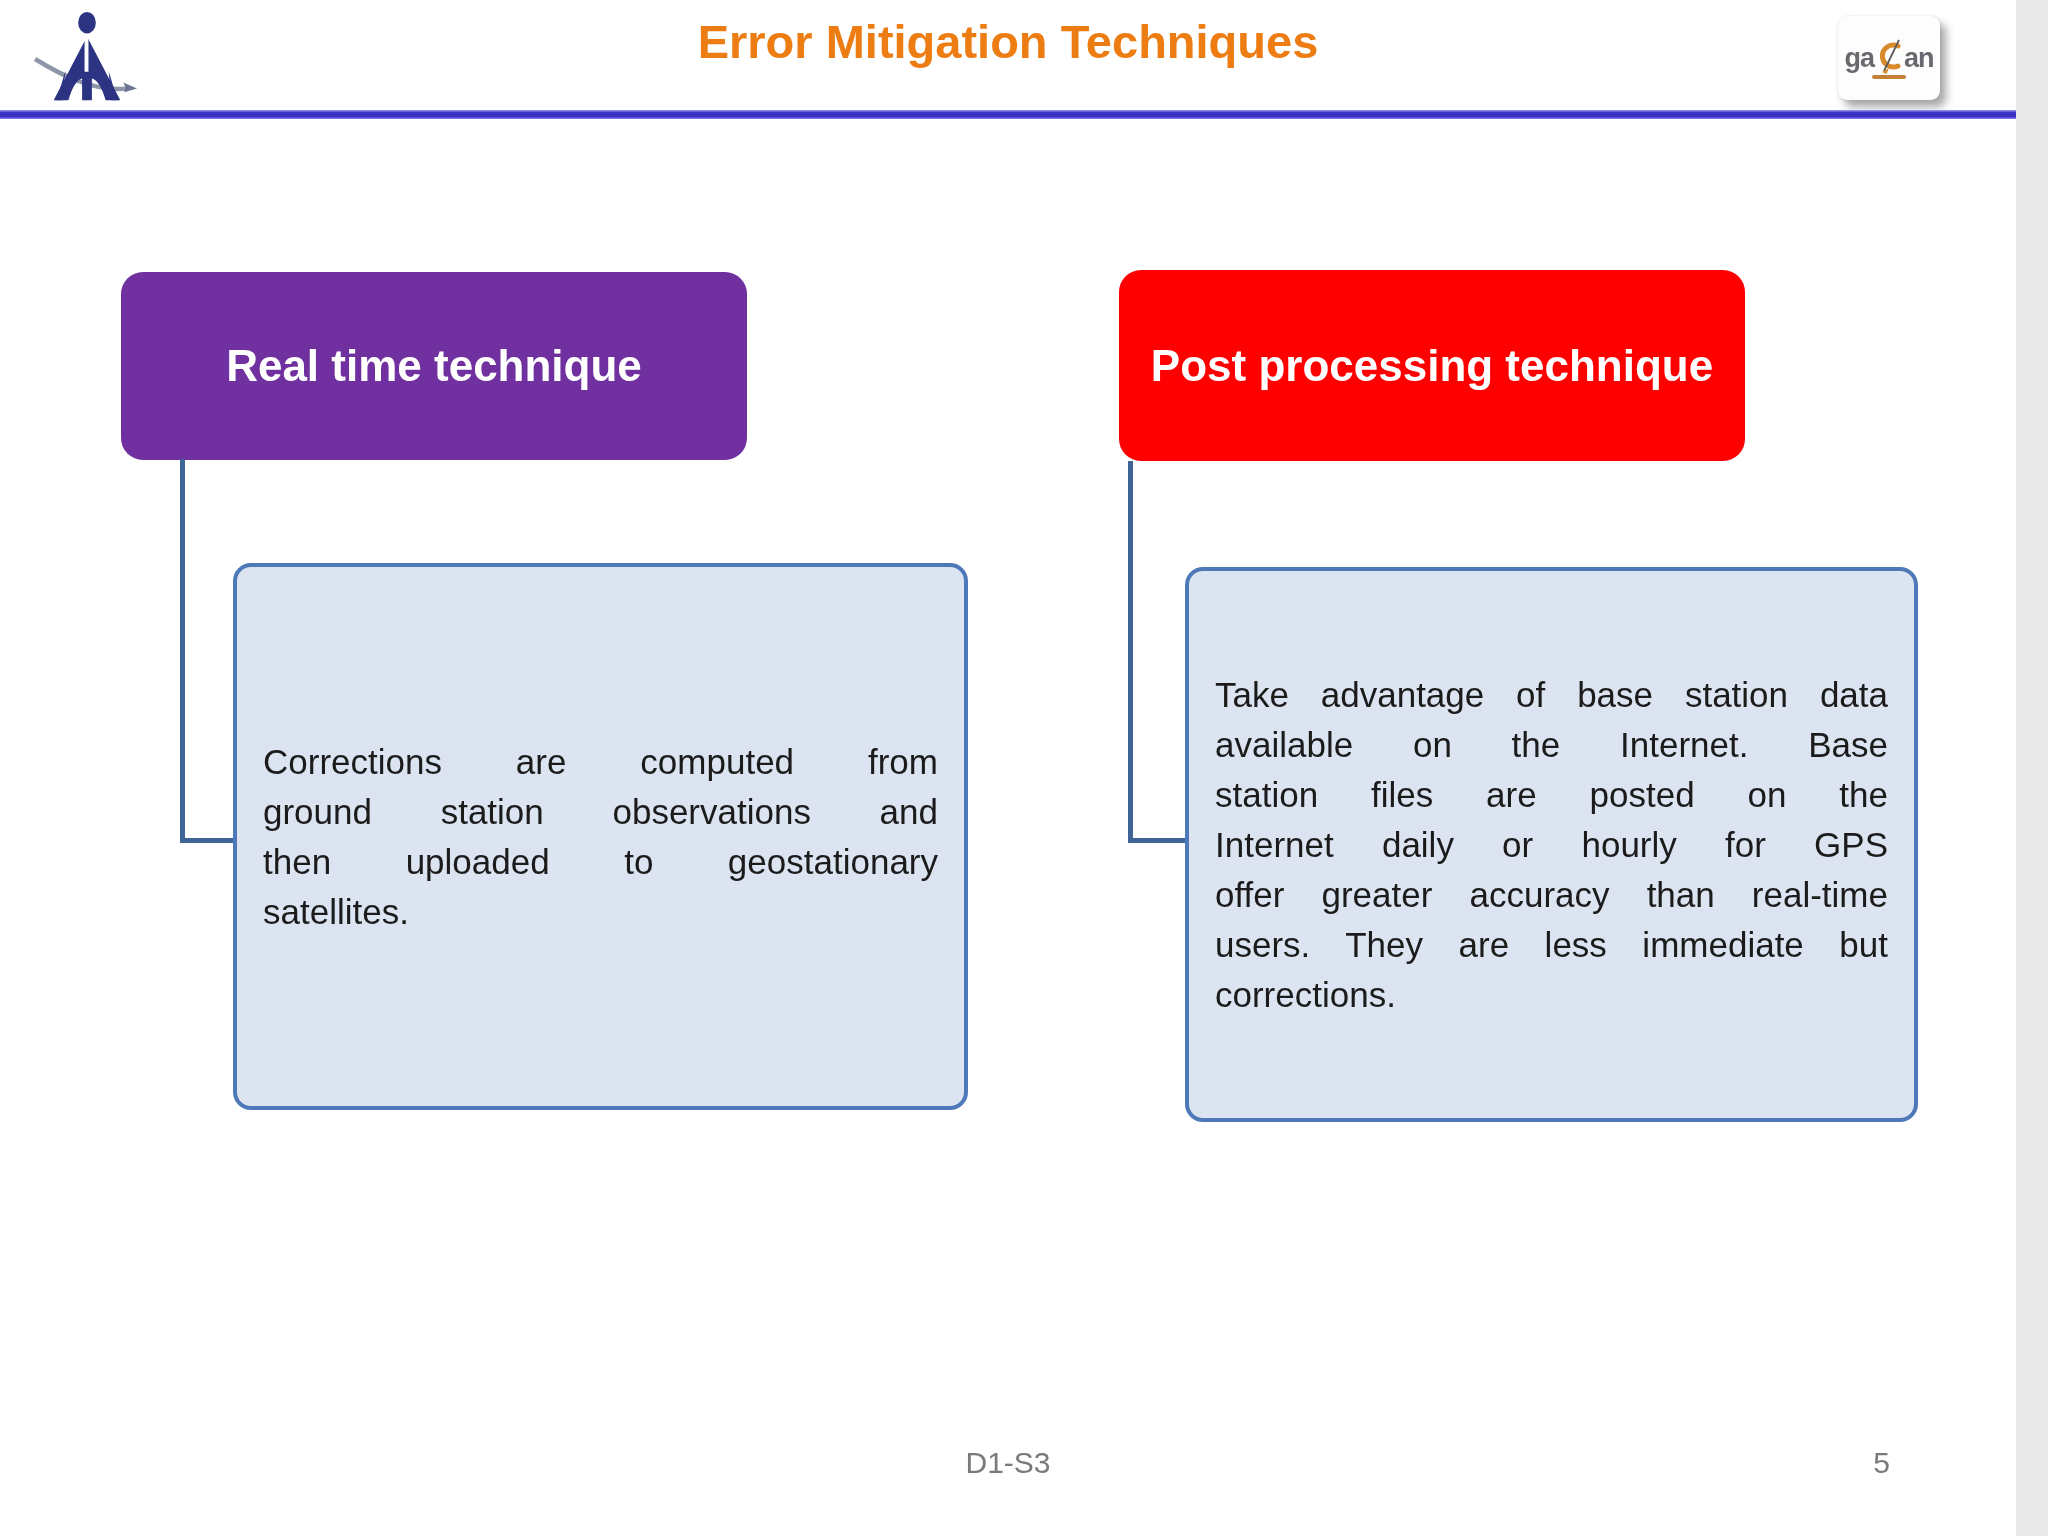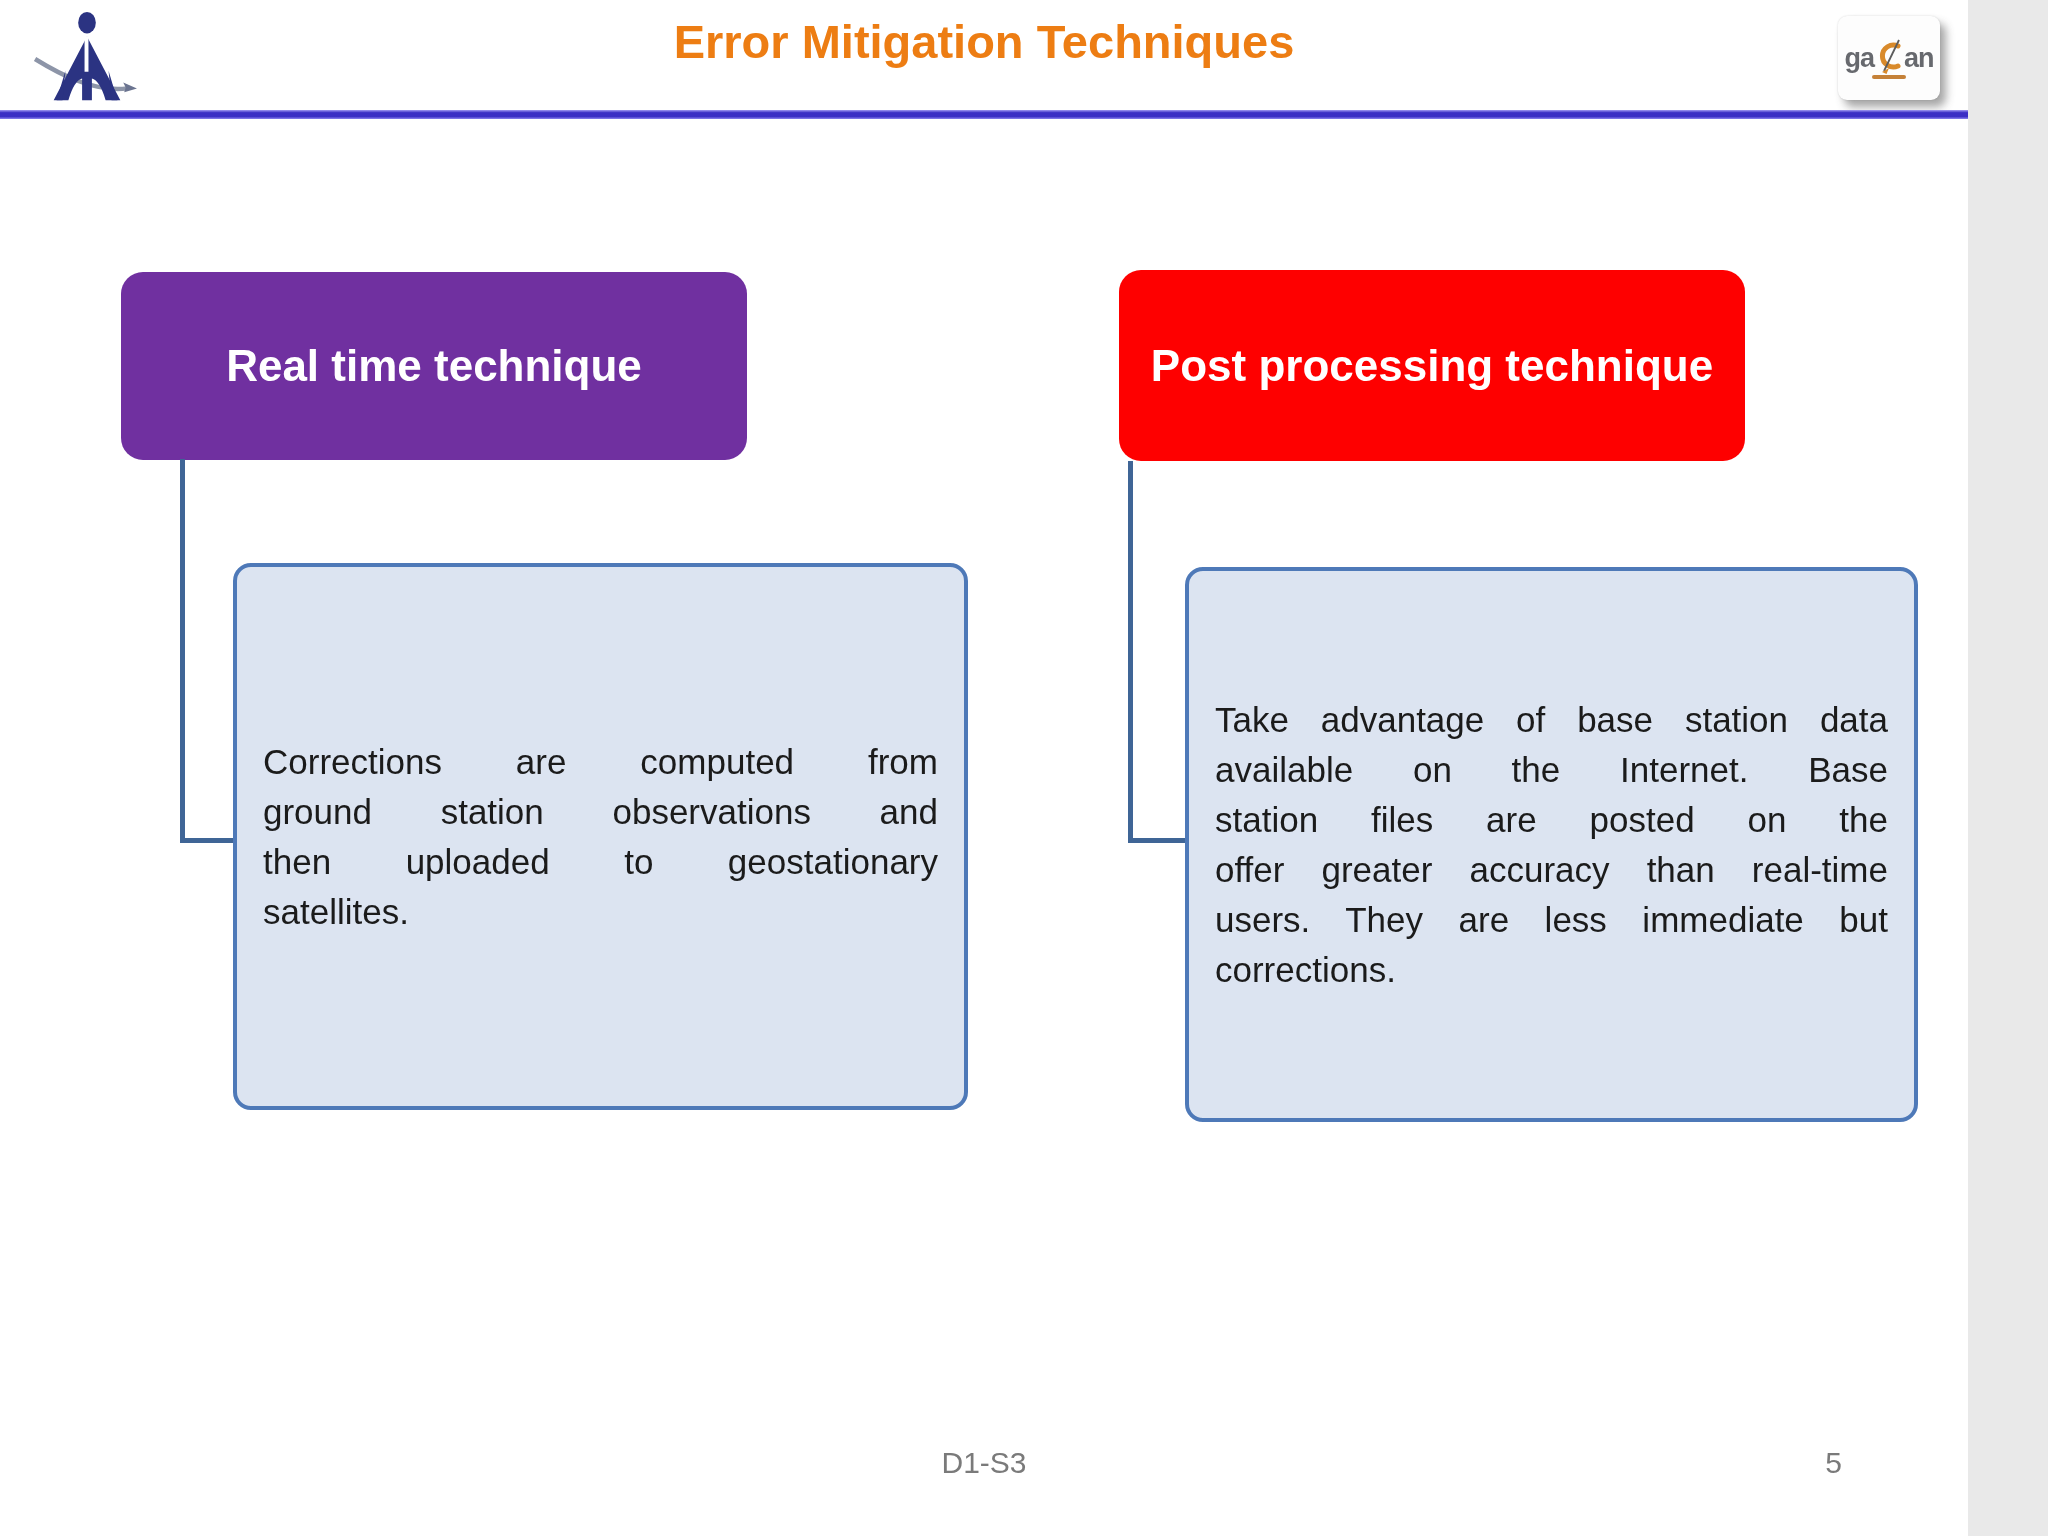--- a/index.html
+++ b/index.html
@@ -2,20 +2,21 @@
 <html style="--c-title: #ED7D13; --c-divider: #3B2FC4; --c-real: #7030A0; --c-post: #FE0000; --c-bodybg: #DCE4F1; --c-bodyborder: #4E79B8; --c-connector: #3F6596; --c-footer: #7A7A7A;"><head>
 <meta charset="utf-8">
 <style>
   html,body{margin:0;padding:0;background:#e9e9e9;}
   .slide{
     position:relative;
     width:1968px;height:1536px;
     background:#ffffff;
     overflow:hidden;
     font-family:"Liberation Sans", sans-serif;
+    padding-left:48px;
   }
 
   
   .slide-title{
     position:absolute;left:0;right:0;top:14px;
     text-align:center;
     font-size:47px;font-weight:700;
     color:var(--c-title,#ED7D13);
     letter-spacing:0px;
   }
@@ -138,20 +139,21 @@
 
   <div class="heading-box post">
     <span class="heading-label">Post processing technique</span>
   </div>
   <div class="connector right-c"></div>
   <div class="body-box right-b">
     <div class="body-text">
         <div class="jline">Take advantage of base station data</div>
         <div class="jline">available on the Internet. Base</div>
         <div class="jline">station files are posted on the</div>
+        <div class="jline">Internet daily or hourly for GPS</div>
         <div class="jline">offer greater accuracy than real-time</div>
         <div class="jline">users. They are less immediate but</div>
         <div class="jline last">corrections.</div>
       </div>
   </div>
 
   <div class="footer-session">D1-S3</div>
   <div class="footer-page">5</div>
 
 </div>

